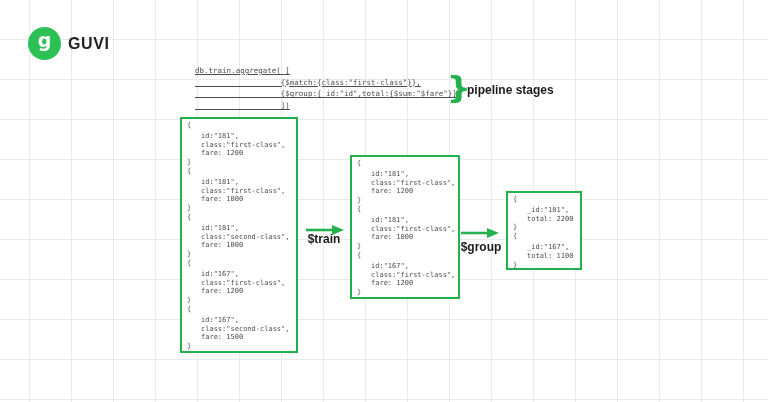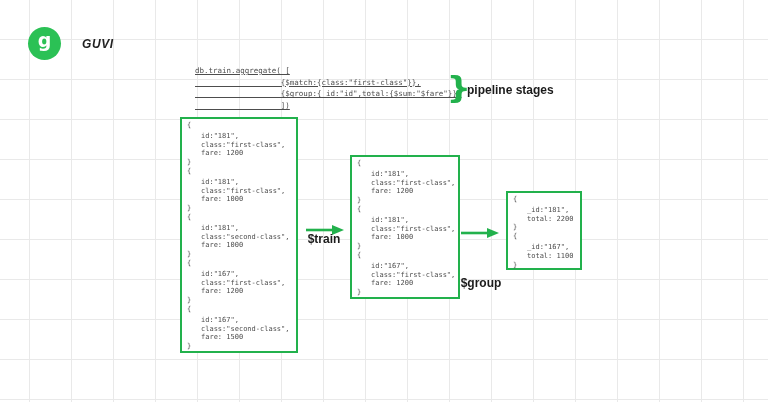--- a/index.html
+++ b/index.html
@@ -20,23 +20,22 @@
   .logo{position:absolute;left:28px;top:27px;display:flex;align-items:center;}
   .logo-mark{
     width:33px;height:33px;border-radius:50%;background:var(--logo-green);
     display:flex;align-items:center;justify-content:center;flex:0 0 auto;
   }
   .logo-g{
     color:#fff;font-family:"DejaVu Sans",sans-serif;font-weight:bold;
     font-size:19px;line-height:19px;transform:translateY(-3px);
   }
   .logo-text{
-    margin-left:21px;font-size:12px;font-weight:bold;color:#222;
+    margin-left:7px;font-size:16px;font-weight:bold;color:#222;
     letter-spacing:0.6px;
-    font-style:italic;
   }
   
   .code{
     position:absolute;left:195px;top:65px;
     font-family:"DejaVu Sans Mono",monospace;font-size:7.5px;line-height:11.6px;
     color:var(--code-text);white-space:pre;text-decoration:underline;
   }
   .brace{
     position:absolute;left:448px;top:70px;color:var(--green);
     font-family:"DejaVu Sans",sans-serif;font-size:30px;line-height:36px;
@@ -59,21 +58,21 @@
   .doc .fields{margin:2px 0 0 14px;}
   
   .arrow{position:absolute;}
   .arrow-1{left:306px;top:221px;}
   .arrow-2{left:461px;top:224px;}
   .stage-label{
     position:absolute;width:46px;text-align:center;font-size:12px;
     font-weight:600;color:var(--label-text);
   }
   .label-match{left:301px;top:232px;}
-  .label-group{left:458px;top:240px;margin-top:36px;}
+  .label-group{left:458px;top:240px;}
 </style>
 </head>
 <body>
 
 <div class="canvas">
 
   <div class="logo">
     <span class="logo-mark">
       <span class="logo-g">g</span>
     </span>

